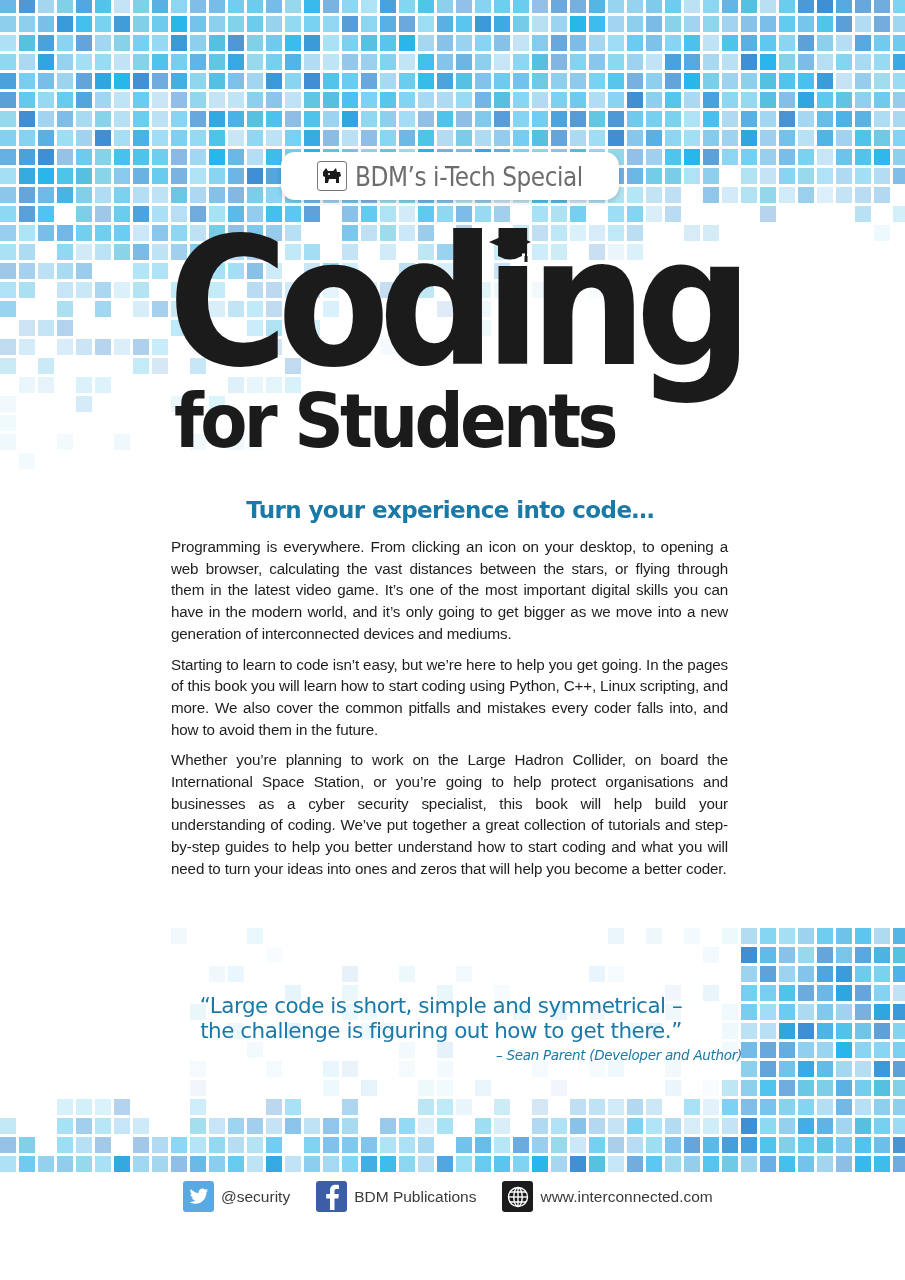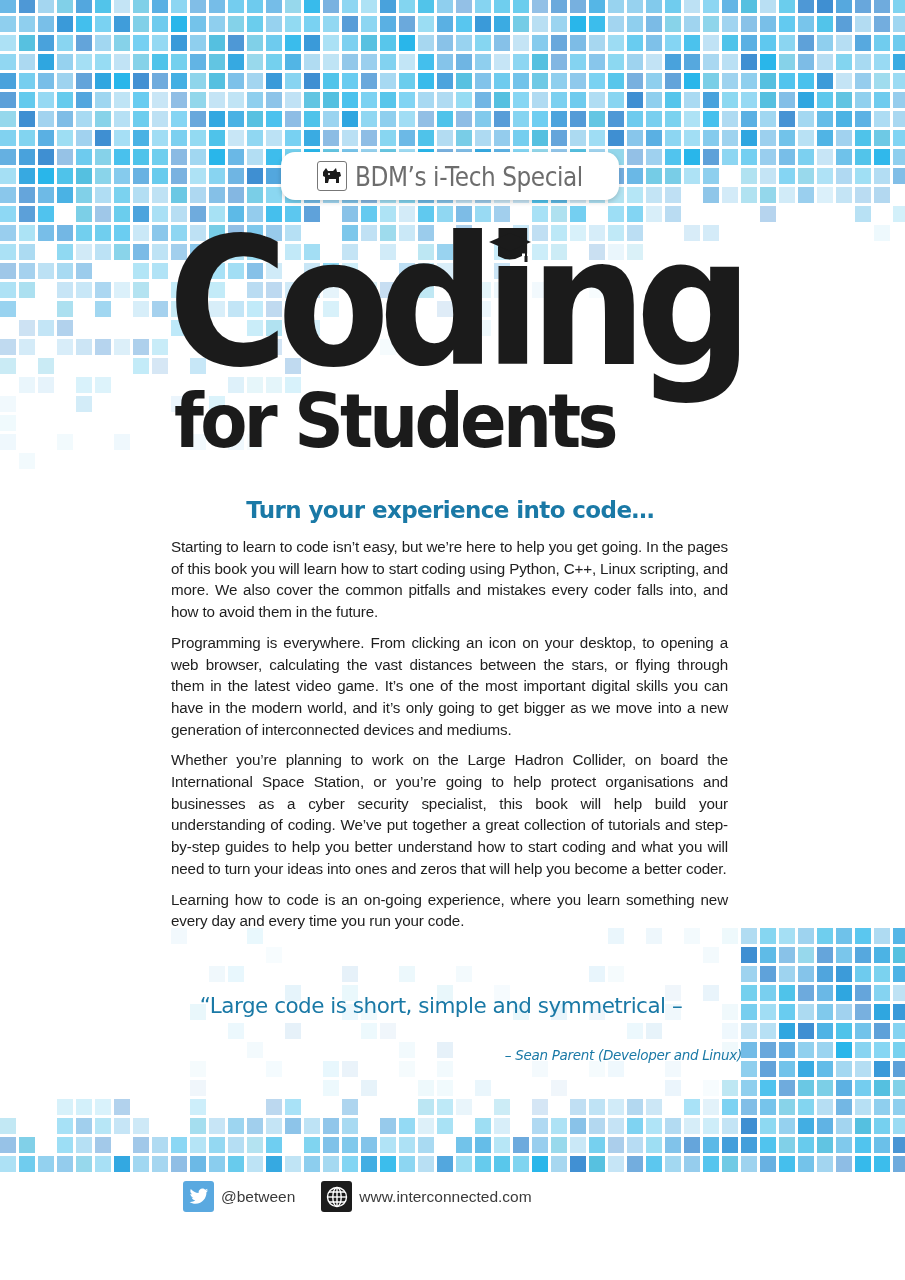--- a/index.html
+++ b/index.html
@@ -1070,39 +1070,47 @@
     <path d="M10 15 L10 25 Q22 32 34 25 L34 15 L22 21 Z" fill="#1b1b1b"></path>
     <line x1="38" y1="12" x2="38" y2="26" stroke="#1b1b1b" stroke-width="2"></line>
     <rect x="36.5" y="25" width="3" height="6" fill="#1b1b1b"></rect>
   </svg>
 </div>
 <div class="title-for">for Students</div>
 
 <div class="headline">Turn your experience into code…</div>
 
 <div class="body">
+  <p>Programming is everywhere. From clicking an icon on your desktop, to opening a web browser, calculating the vast distances between the stars, or flying through them in the latest video game. It’s one of the most important digital skills you can have in the modern world, and it’s only going to get bigger as we move into a new generation of interconnected devices and mediums.</p>
   <p>Starting to learn to code isn’t easy, but we’re here to help you get going. In the pages of this book you will learn how to start coding using Python, C++, Linux scripting, and more. We also cover the common pitfalls and mistakes every coder falls into, and how to avoid them in the future.</p>
-  <p>Programming is everywhere. From clicking an icon on your desktop, to opening a web browser, calculating the vast distances between the stars, or flying through them in the latest video game. It’s one of the most important digital skills you can have in the modern world, and it’s only going to get bigger as we move into a new generation of interconnected devices and mediums.</p>
   <p>Whether you’re planning to work on the Large Hadron Collider, on board the International Space Station, or you’re going to help protect organisations and businesses as a cyber security specialist, this book will help build your understanding of coding. We’ve put together a great collection of tutorials and step-by-step guides to help you better understand how to start coding and what you will need to turn your ideas into ones and zeros that will help you become a better coder.</p>
-  <p>Learning how to code is an on-going experience, where you learn something new every day and every time you run your code.</p>
 </div>
 
 <div class="quote">
   <div>“Large code is short, simple and symmetrical –</div>
+  <div>the challenge is figuring out how to get there.”</div>
 </div>
-<div class="attrib">– Sean Parent (Developer and Linux)</div>
+<div class="attrib">– Sean Parent (Developer and Author)</div>
 
 <div class="footer">
   <a class="social">
     <span class="sicon" style="background:#5aa9e0">
       <svg width="20" height="17" viewBox="0 0 24 20">
           <path d="M23 2.5c-.8.4-1.7.6-2.6.7.9-.6 1.6-1.4 2-2.5-.9.5-1.9.9-2.9 1.1C18.6.9 17.4.3 16.1.3c-2.5 0-4.6 2.1-4.6 4.6 0 .4 0 .7.1 1C7.8 5.7 4.4 3.9 2.2 1.1c-.4.7-.6 1.5-.6 2.3 0 1.6.8 3 2.1 3.8-.8 0-1.5-.2-2.1-.6v.1c0 2.2 1.6 4.1 3.7 4.5-.4.1-.8.2-1.2.2-.3 0-.6 0-.9-.1.6 1.8 2.3 3.2 4.3 3.2-1.6 1.2-3.6 2-5.7 2H.7c2 1.3 4.5 2.1 7.1 2.1 8.5 0 13.1-7 13.1-13.1v-.6c.9-.6 1.7-1.4 2.1-2.4z" fill="#fff"></path>
         </svg>
     </span>
-    <span class="slabel">@between</span>
+    <span class="slabel">@security</span>
+  </a>
+  <a class="social">
+    <span class="sicon" style="background:#3b5ea6">
+      <svg width="16" height="26" viewBox="0 0 16 26">
+          <path d="M10.5 26V14.5h3.8l.6-4.5h-4.4V7.2c0-1.3.4-2.2 2.2-2.2H15V1c-.4-.1-1.8-.2-3.4-.2-3.4 0-5.6 2-5.6 5.8V10H2.2v4.5H6V26z" fill="#fff"></path>
+        </svg>
+    </span>
+    <span class="slabel">BDM Publications</span>
   </a>
   <a class="social">
     <span class="sicon" style="background:#1c1c1c">
       <svg width="22" height="22" viewBox="0 0 22 22" fill="none" stroke="#fff" stroke-width="1.4">
         <circle cx="11" cy="11" r="9.5"></circle>
         <ellipse cx="11" cy="11" rx="4.2" ry="9.5"></ellipse>
         <line x1="11" y1="1.5" x2="11" y2="20.5"></line>
         <line x1="1.5" y1="11" x2="20.5" y2="11"></line>
         <path d="M3 6 H19 M3 16 H19"></path>
       </svg>

